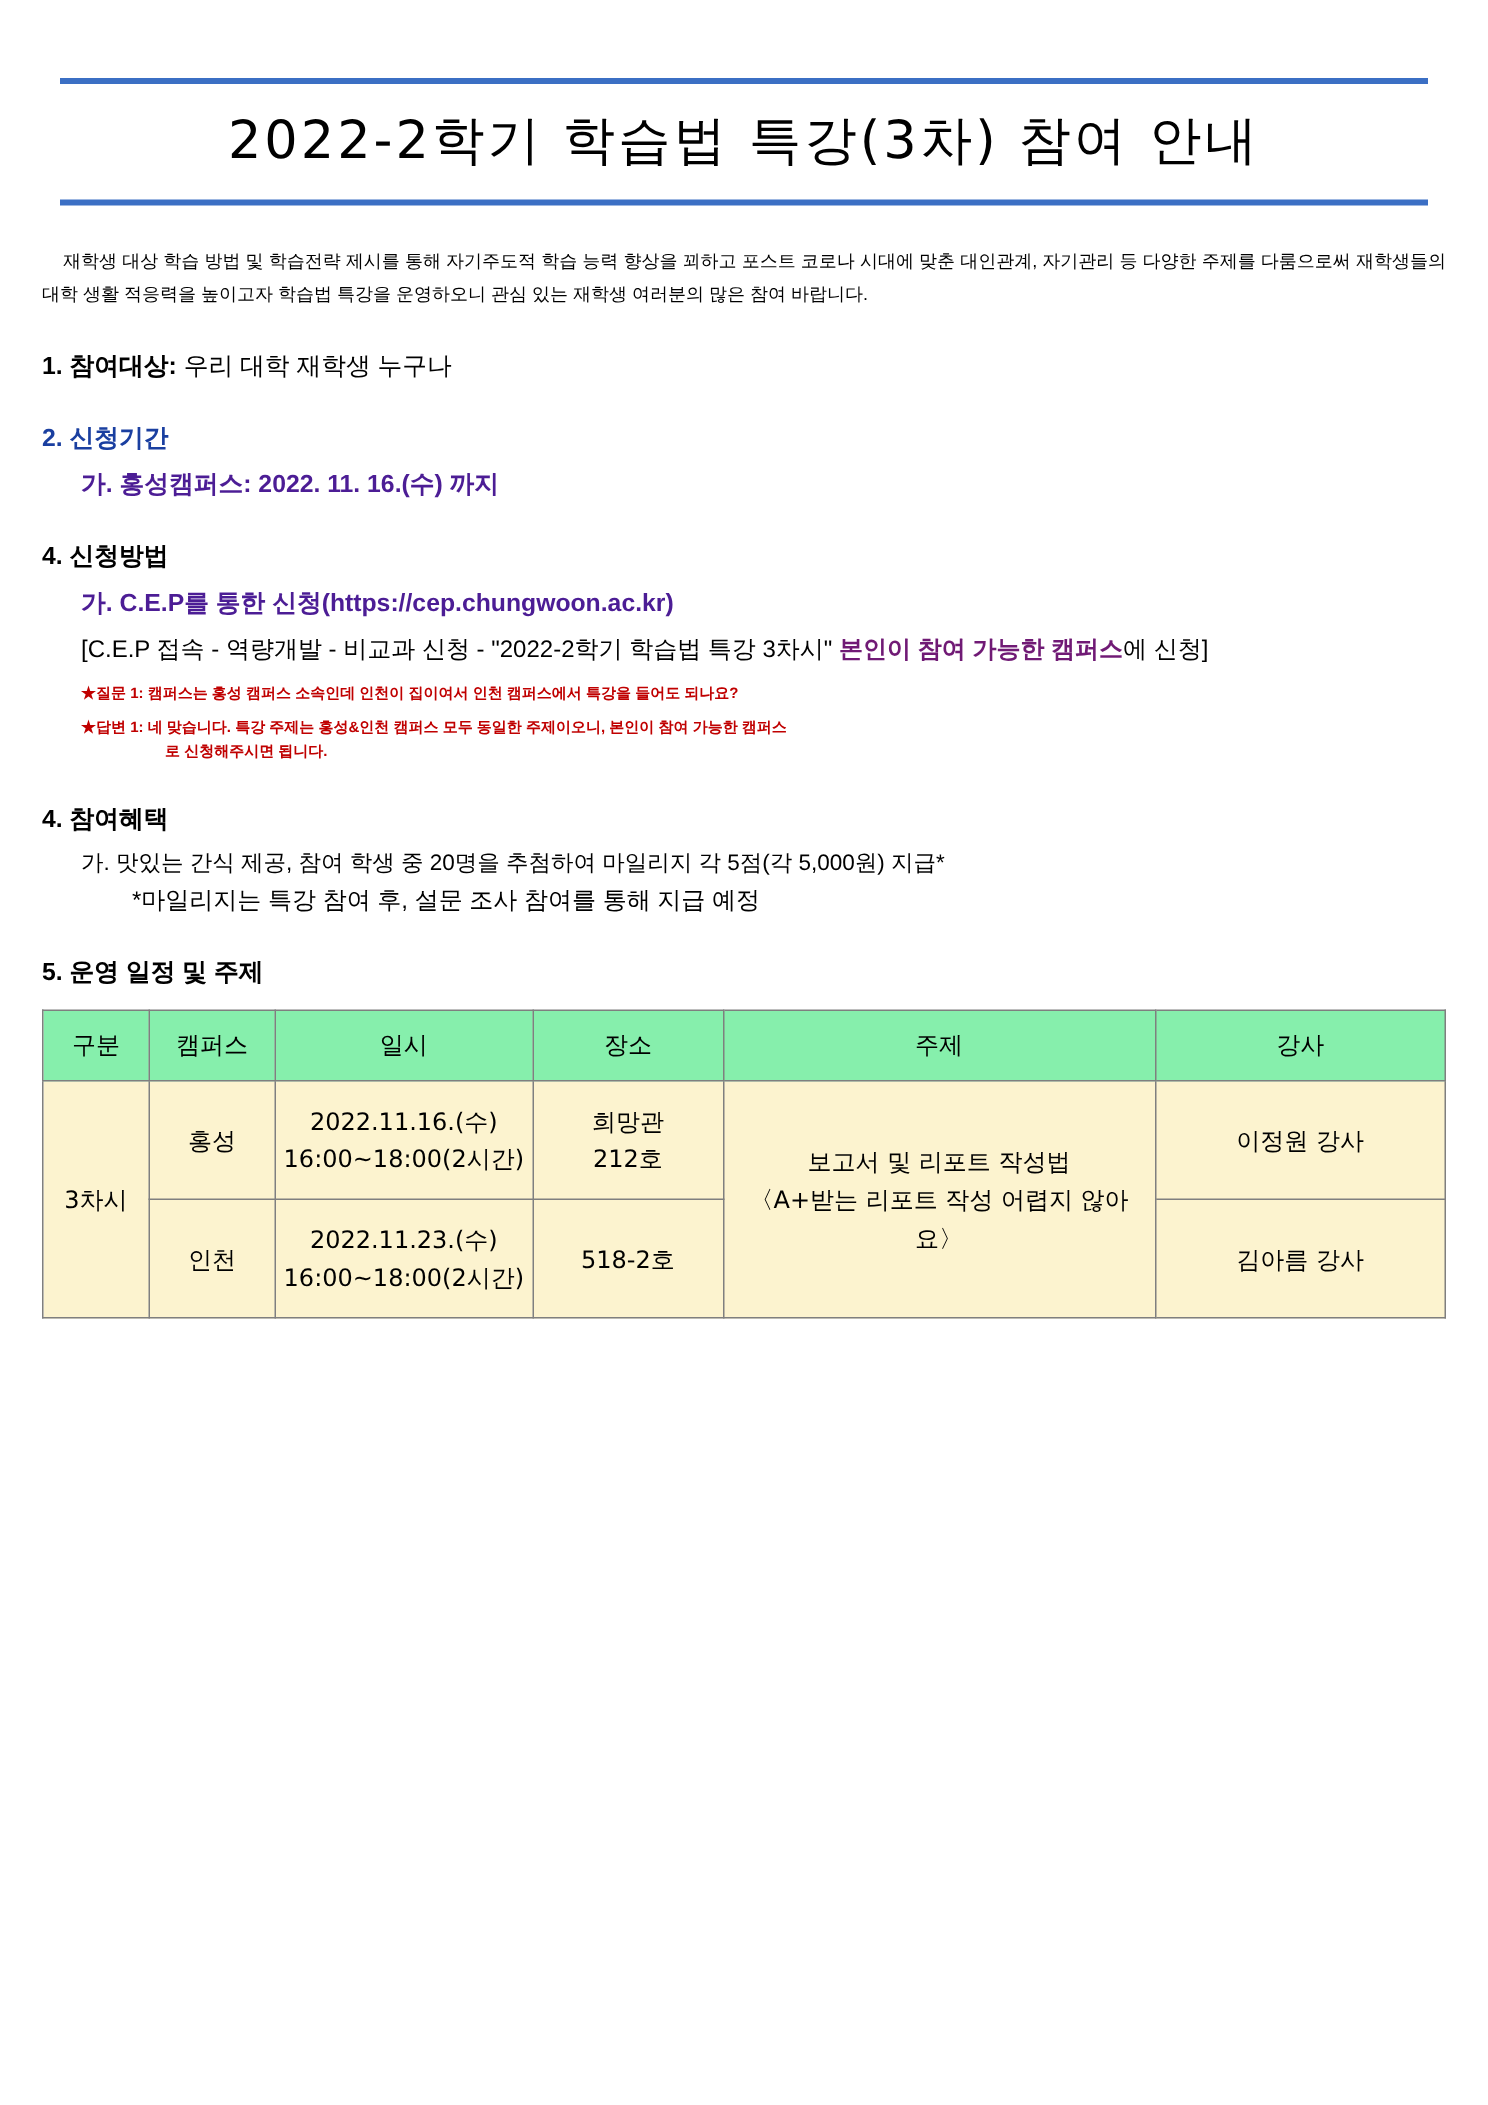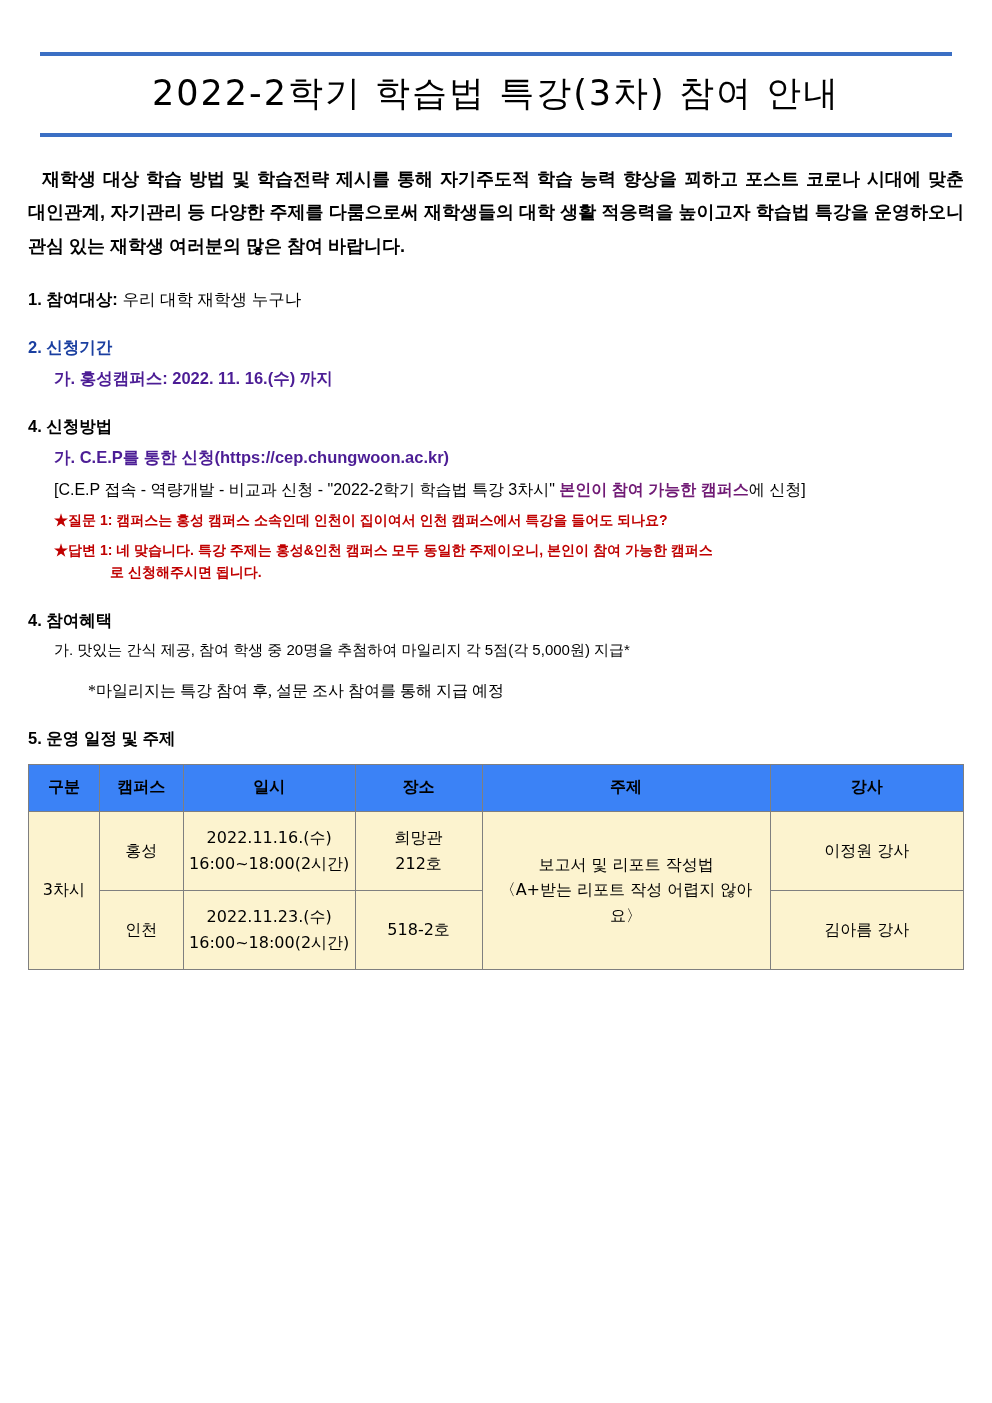--- a/index.html
+++ b/index.html
@@ -29,26 +29,25 @@
     text-align: center;
   }
   .doc-title {
     font-size: 35px;
     font-weight: normal;
     letter-spacing: 2px;
     font-family: "DejaVu Sans", sans-serif;
   }
   .intro {
     margin: 26px 28px 0 28px;
-    font-size: 18px;
+    font-size: 12px;
     line-height: 1.85;
     text-align: justify;
     text-indent: 14px;
     word-break: keep-all;
-    font-weight: bold;
   }
   .section {
     margin: 0 28px;
   }
   .sec-head {
     font-size: 16.5px;
     font-weight: bold;
     margin-top: 26px;
   }
   .sec-head.blue {
@@ -70,59 +69,58 @@
     font-size: 16px;
     margin-top: 8px;
     padding-left: 26px;
     line-height: 1.6;
   }
   .note .red-bold {
     color: #701a75;
     font-weight: bold;
   }
   .qa {
-    font-size: 14px;
+    font-size: 10px;
     color: #c00000;
     font-weight: bold;
     margin-top: 8px;
     padding-left: 26px;
     line-height: 1.55;
   }
   .qa .hang {
     display: block;
     padding-left: 56px;
   }
   .benefit {
     font-size: 15px;
     margin-top: 9px;
     padding-left: 26px;
   }
   .benefit-sub {
     font-size: 16px;
-    margin-top: 21px;
+    margin-top: 5px;
     padding-left: 60px;
-    font-family: Liberation Serif, serif;
   }
   table.schedule {
     margin: 14px 28px 0 28px;
     border-collapse: collapse;
     width: 936px;
     table-layout: fixed;
   }
   table.schedule th, table.schedule td {
     border: 1px solid #7f7f7f;
     text-align: center;
     vertical-align: middle;
     font-size: 16px;
     font-family: "DejaVu Sans", sans-serif;
     padding: 6px 2px;
   }
   table.schedule th {
-    background: #3b82f6;
-    font-weight: bold;
+    background: #86efac;
+    font-weight: normal;
     height: 34px;
   }
   table.schedule td {
     background: #fcf3cf;
     height: 66px;
     line-height: 1.6;
   }
   .col1 { width: 66px; }
   .col2 { width: 78px; }
   .col3 { width: 160px; }

